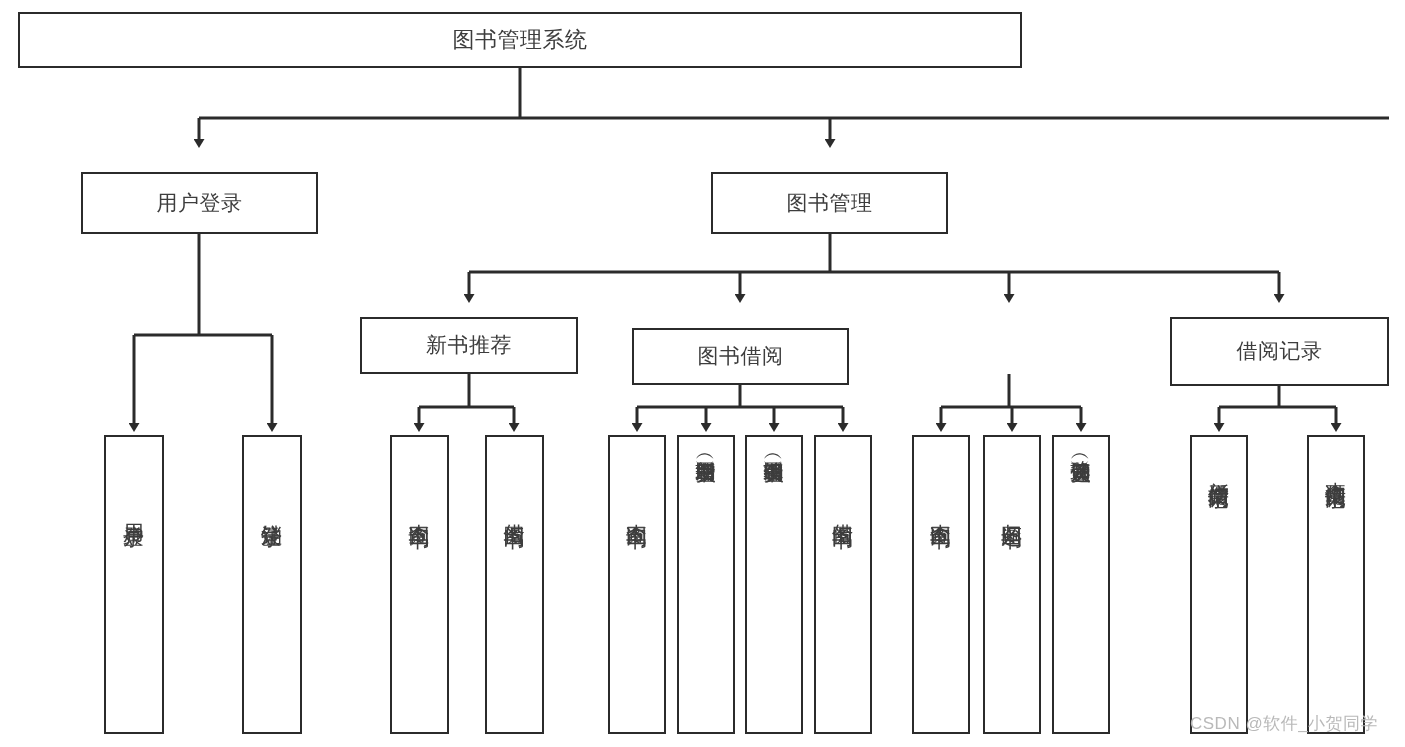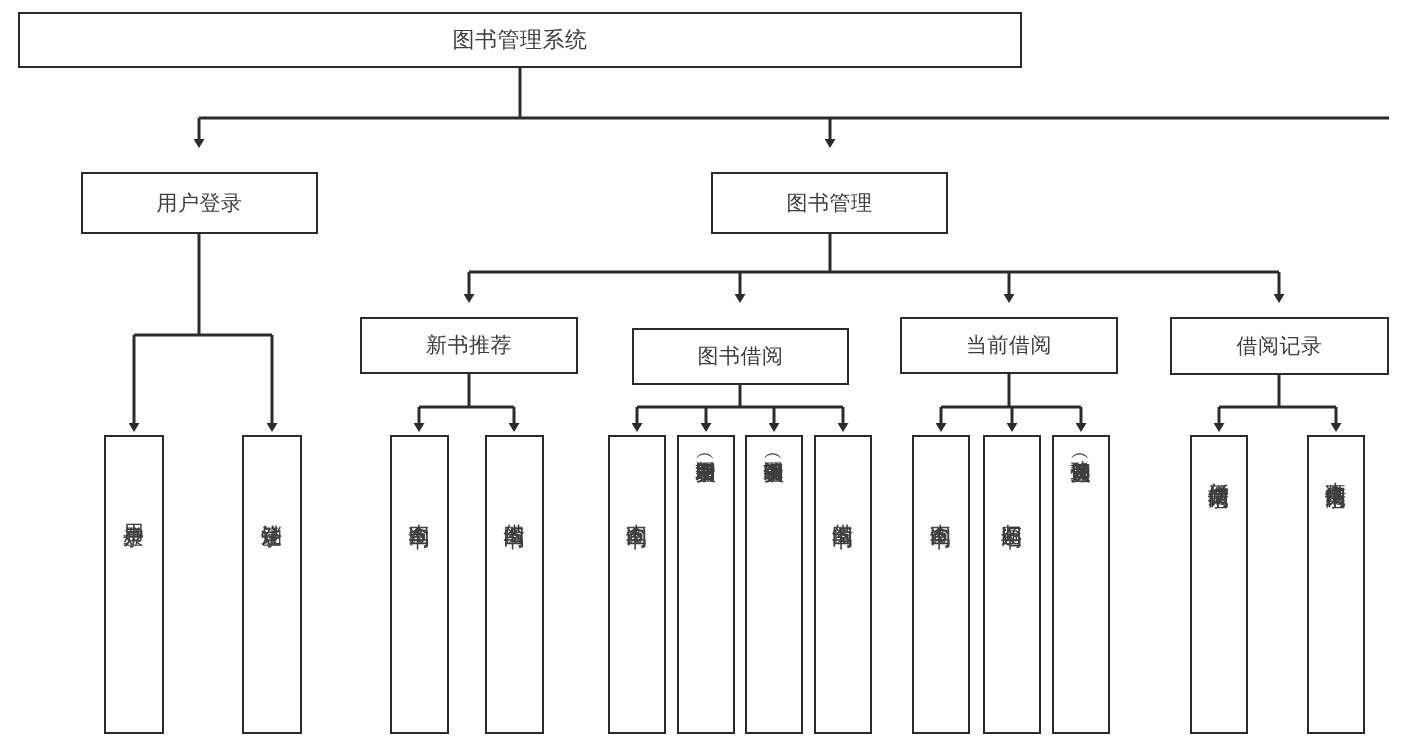--- a/index.html
+++ b/index.html
@@ -139,24 +139,21 @@
   <div class="node h" style="left:360px; top:317px; width:218px; height:57px;">
     <span class="node-label">新书推荐</span>
   </div>
 
   <div class="node h" style="left:711px; top:172px; width:237px; height:62px;">
     <span class="node-label">图书管理</span>
   </div>
   <div class="node h" style="left:632px; top:328px; width:217px; height:57px;">
     <span class="node-label">图书借阅</span>
   </div>
-  <div class="node h" style="left:900px; top:317px; width:218px; height:57px;">
-    <span class="node-label">当前借阅</span>
-  </div>
-  <div class="node h" style="left:1170px; top:317px; width:219px; height:58px;">
+  <div class="node h" style="left:1170px; top:317px; width:219px; height:69px;">
     <span class="node-label">借阅记录</span>
   </div>
 
   <div class="node v" style="left:104px; top:435px; width:60px; height:299px; padding-top:70px;">
     <span class="node-label">用户登录</span>
   </div>
   <div class="node v" style="left:242px; top:435px; width:60px; height:299px; padding-top:70px;">
     <span class="node-label">注销登录</span>
   </div>
 
@@ -190,14 +187,15 @@
     <span class="node-label">确认归还（管理员）</span>
   </div>
 
   <div class="node v" style="left:1190px; top:435px; width:58px; height:299px; padding-top:28px;">
     <span class="node-label">新增借阅记录</span>
   </div>
   <div class="node v" style="left:1307px; top:435px; width:58px; height:299px; padding-top:28px;">
     <span class="node-label">查询借阅记录</span>
   </div>
 
+  <div class="watermark" style="left:1190px; top:712px;">CSDN @软件_小贺同学</div>
 
 </div>
 
 </body></html>

